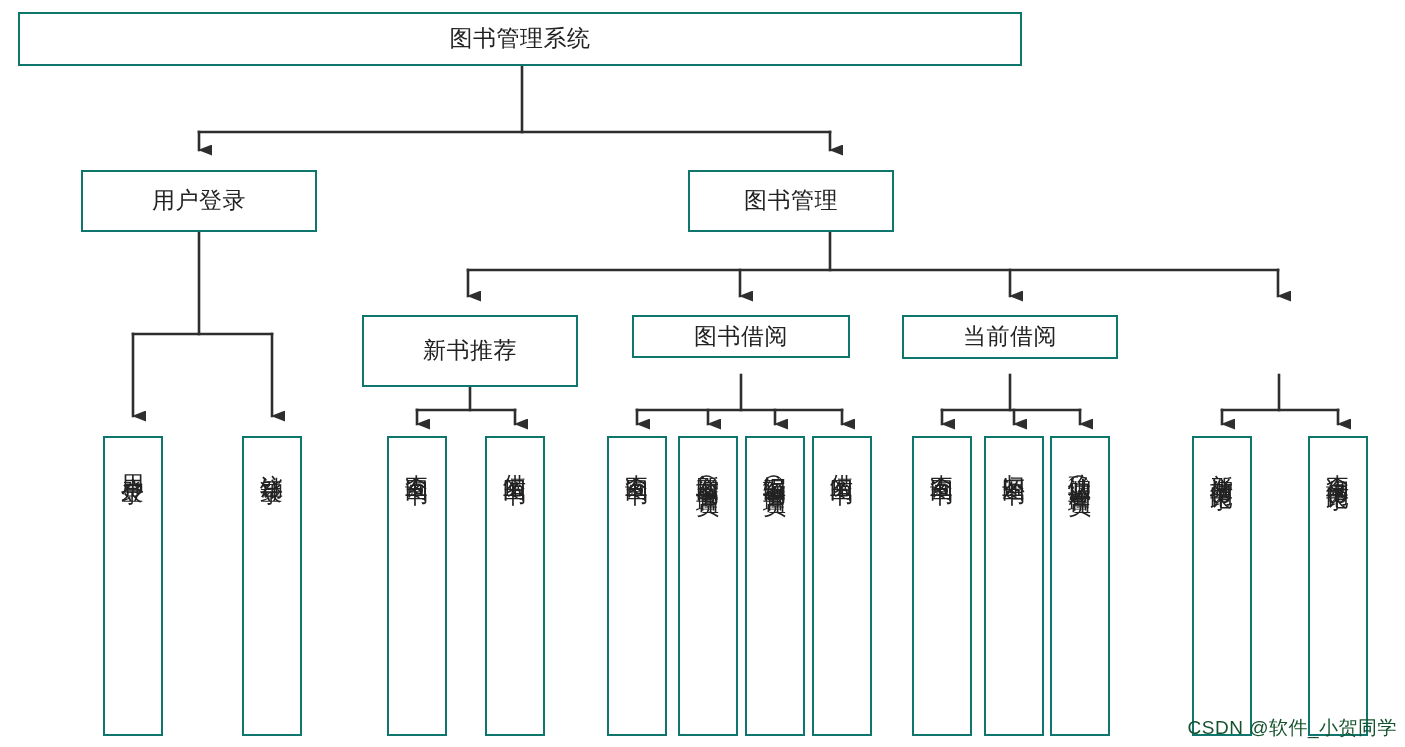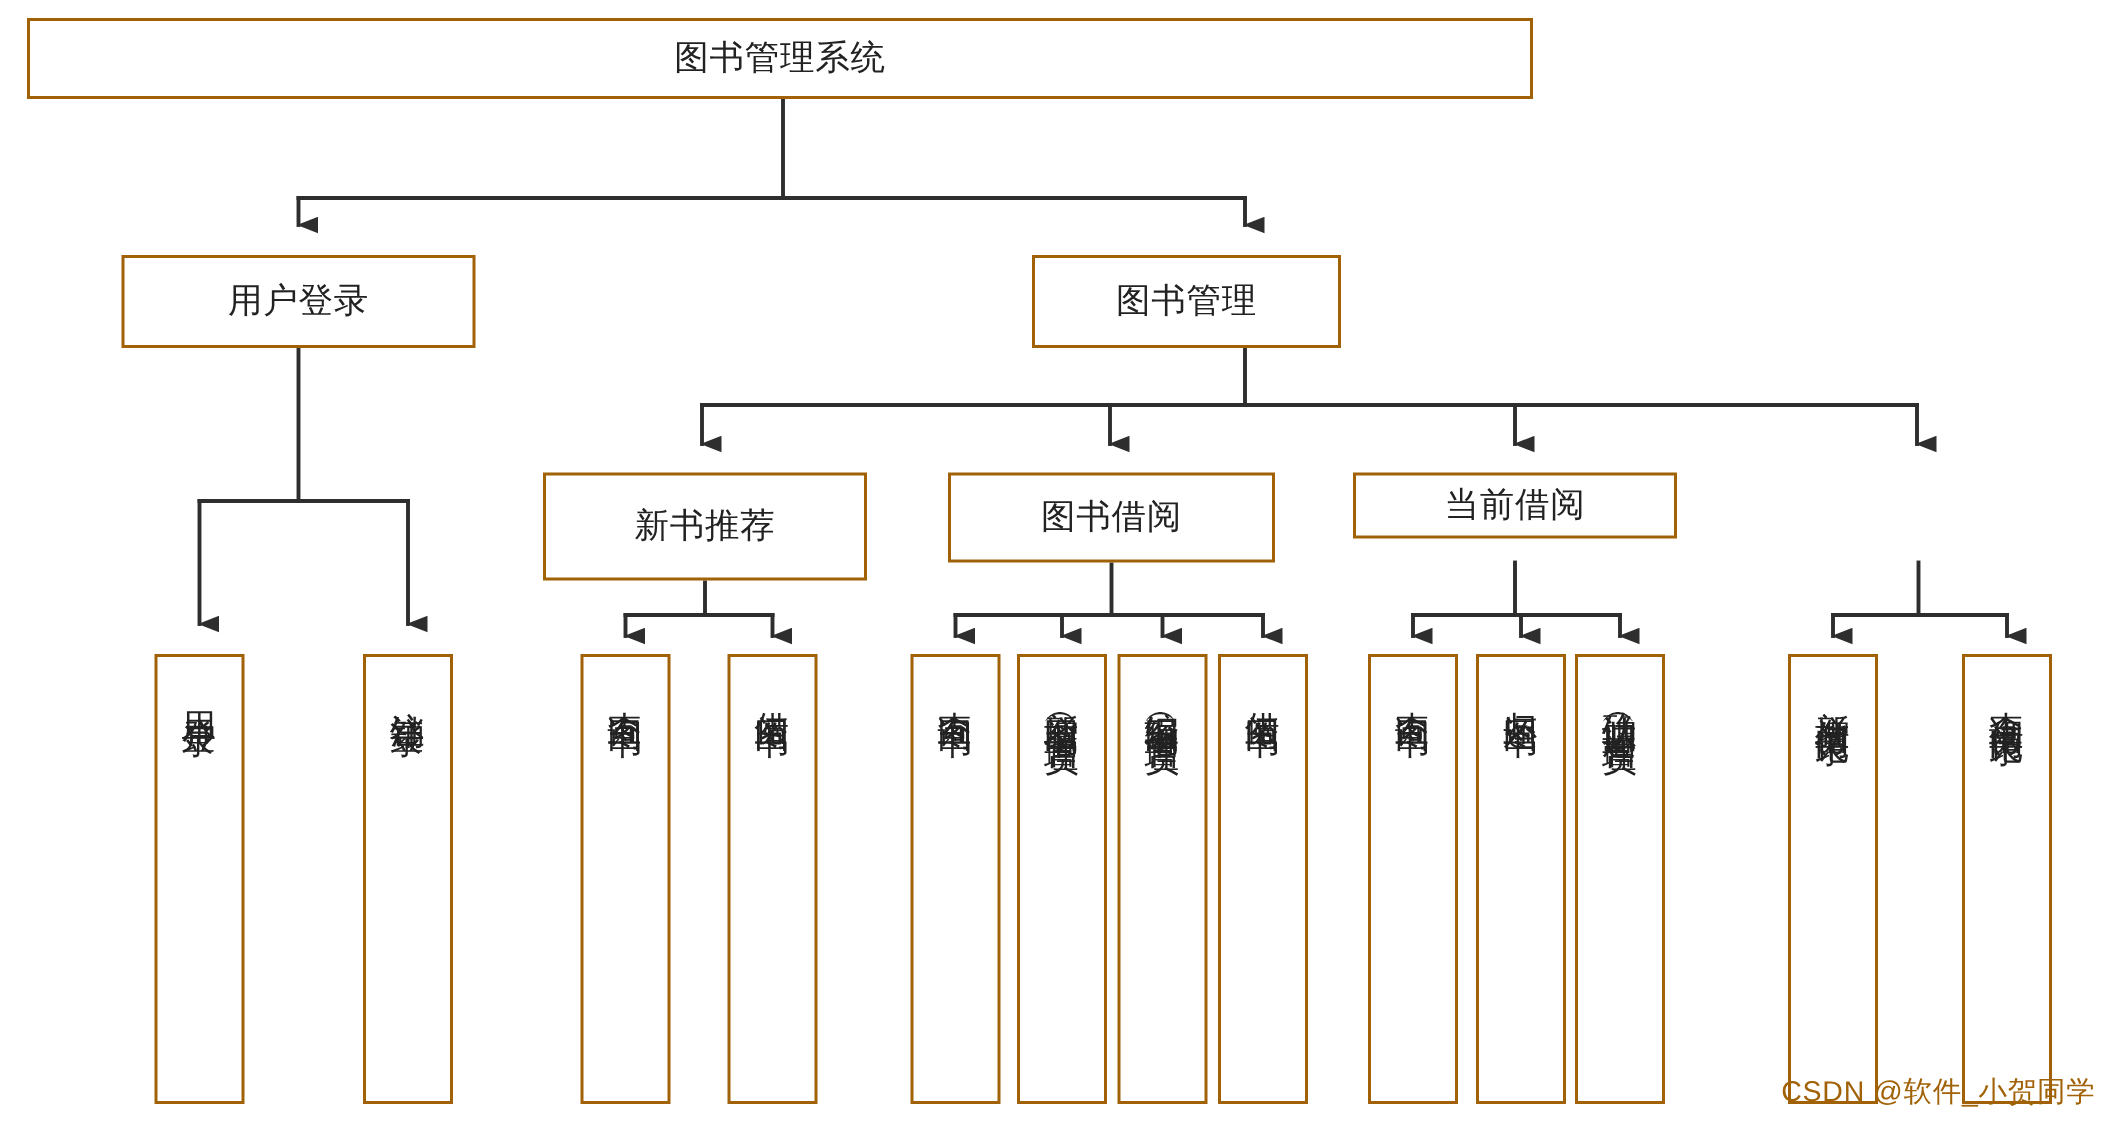--- a/index.html
+++ b/index.html
@@ -7,21 +7,21 @@
     width:1405px;height:747px;
     font-family:"Liberation Sans","DejaVu Sans",sans-serif;
     overflow:hidden;
   }
   #stage{position:relative;width:1405px;height:747px;background:#fff;}
   svg.edges{position:absolute;left:0;top:0;width:1405px;height:747px;}
   .node{
     position:absolute;
     box-sizing:border-box;
     background:#ffffff;
-    border:2px solid #a16207;
+    border:2px solid #0f766e;
     display:flex;
     align-items:center;
     justify-content:center;
     color:#222222;
   }
   .node .label{
     display:block;
     text-align:center;
     line-height:1.18;
     letter-spacing:0.5px;
@@ -39,21 +39,21 @@
     font-size:23px;
     line-height:1.22;
     letter-spacing:3px;
     white-space:nowrap;
   }
   .watermark{
     position:absolute;
     right:8px;
     bottom:6px;
     font-size:19px;
-    color:#a16207;
+    color:#14532d;
     white-space:nowrap;
     letter-spacing:0.5px;
   }
 </style>
 </head>
 <body>
 
 <div id="stage">
 
   <svg class="edges" viewBox="0 0 1405 747" xmlns="http://www.w3.org/2000/svg">
@@ -113,21 +113,21 @@
   <div class="node horiz" style="left: 81px; top: 170px; width: 236px; height: 62px;">
     <span class="label">用户登录</span>
   </div>
   <div class="node horiz" style="left: 688px; top: 170px; width: 206px; height: 62px;">
     <span class="label">图书管理</span>
   </div>
 
   <div class="node horiz" style="left: 362px; top: 315px; width: 216px; height: 72px;">
     <span class="label">新书推荐</span>
   </div>
-  <div class="node horiz" style="left: 632px; top: 315px; width: 218px; height: 60px;">
+  <div class="node horiz" style="left: 632px; top: 315px; width: 218px; height: 43px;">
     <span class="label">图书借阅</span>
   </div>
   <div class="node horiz" style="left: 902px; top: 315px; width: 216px; height: 44px;">
     <span class="label">当前借阅</span>
   </div>
 
   <div class="node vert" style="left: 103px; top: 436px; width: 60px; height: 300px;">
     <span class="label">用户登录</span>
   </div>
   <div class="node vert" style="left: 242px; top: 436px; width: 60px; height: 300px;">

